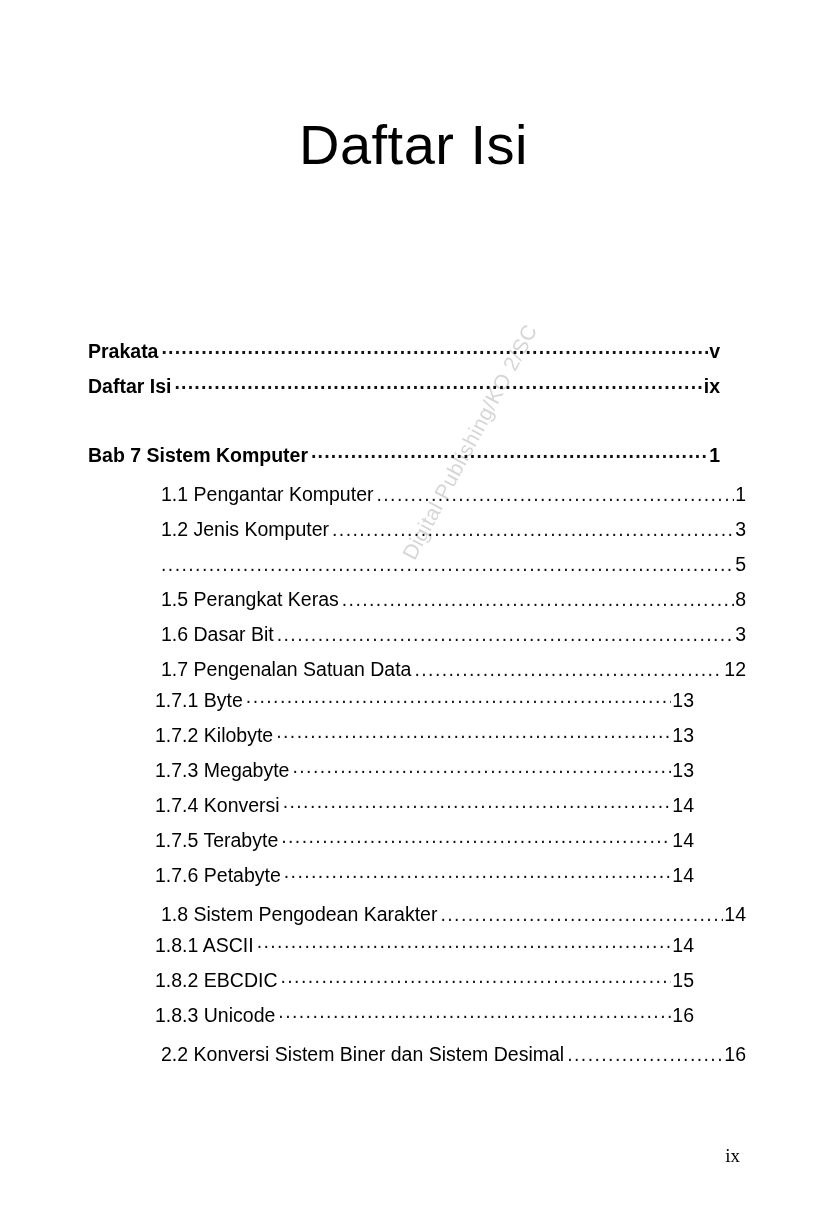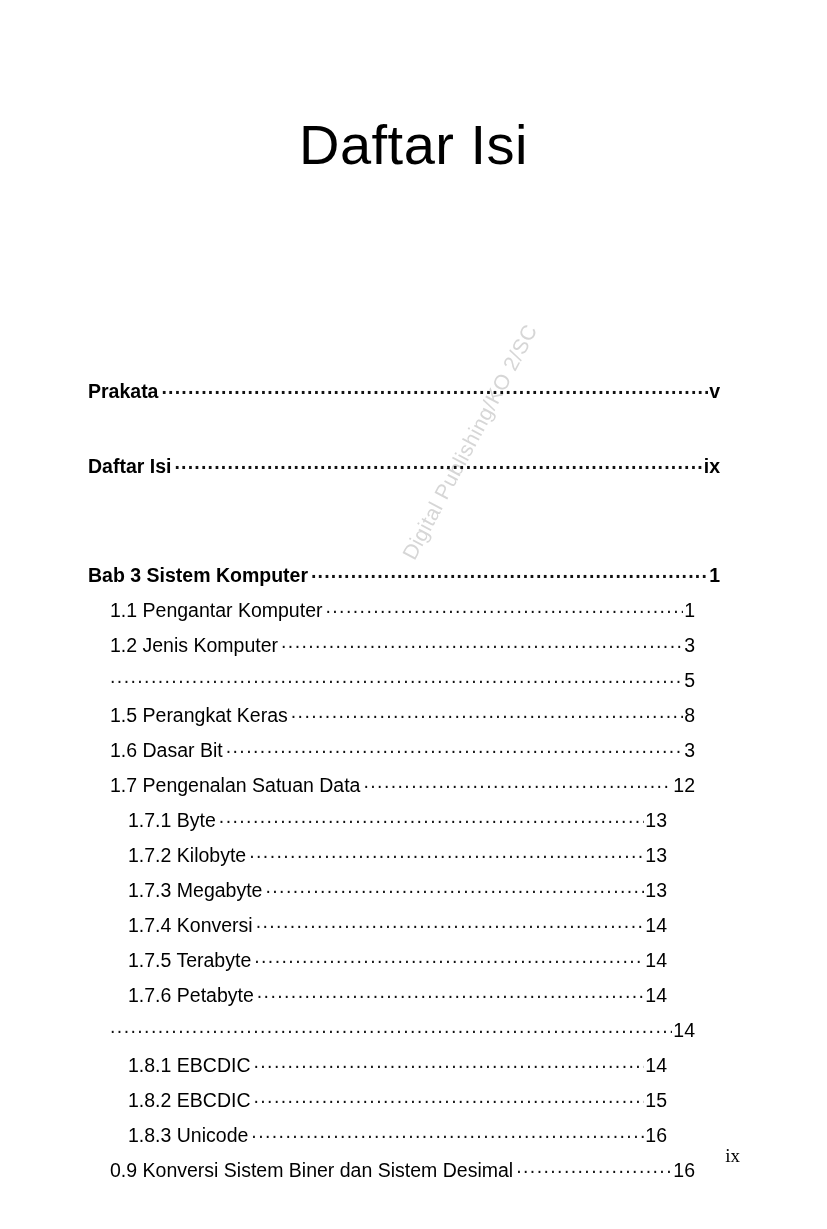--- a/index.html
+++ b/index.html
@@ -100,31 +100,30 @@
   .toc-row .pageno {
     flex: 0 0 auto;
     text-align: right;
     padding-left: 1px;
   }
 
   
   .toc-row.bold {
     font-weight: 700;
     font-size: 19.5px;
-    margin-top: 40px;
   }
   .toc-row.bold .leader::after {
     font-weight: 700;
     letter-spacing: 1.2px;
   }
 
   
   .lvl1 { margin-left: 0px;  width: 632px; }
-  .lvl2 { margin-left: 22px; width: 585px; }
-  .lvl3 { margin-left: 40px; width: 539px; }
+  .lvl2 { margin-left: 73px; width: 585px; align-items: center; }
+  .lvl3 { margin-left: 67px; width: 539px; }
 
   
   .footer-page {
     position: absolute;
     top: 1145px;
     left: 0;
     width: 740px;
     text-align: right;
     font-family: "Liberation Serif", serif;
     font-size: 19px;
@@ -153,21 +152,21 @@
         <span class="label">Daftar Isi</span>
         <span class="leader"></span>
         <span class="pageno">ix</span>
       </div>
     </div>
 
     <div class="group-gap"></div>
 
     <div class="toc-group">
       <div class="toc-row bold lvl1">
-        <span class="label">Bab 3 Sistem Komputer</span>
+        <span class="label">Bab 7 Sistem Komputer</span>
         <span class="leader"></span>
         <span class="pageno">1</span>
       </div>
 
       <div id="toc-entries">
           <div class="toc-row lvl2">
             <span class="label">1.1 Pengantar Komputer</span>
             <span class="leader"></span>
             <span class="pageno">1</span>
           </div>
@@ -219,40 +218,41 @@
             <span class="label">1.7.5 Terabyte</span>
             <span class="leader"></span>
             <span class="pageno">14</span>
           </div>
           <div class="toc-row lvl3">
             <span class="label">1.7.6 Petabyte</span>
             <span class="leader"></span>
             <span class="pageno">14</span>
           </div>
           <div class="toc-row lvl2">
-            <span class="leader"></span>
-            <span class="pageno">14</span>
-          </div>
-          <div class="toc-row lvl3">
-            <span class="label">1.8.1 EBCDIC</span>
+            <span class="label">1.8 Sistem Pengodean Karakter</span>
+            <span class="leader"></span>
+            <span class="pageno">14</span>
+          </div>
+          <div class="toc-row lvl3">
+            <span class="label">1.8.1 ASCII</span>
             <span class="leader"></span>
             <span class="pageno">14</span>
           </div>
           <div class="toc-row lvl3">
             <span class="label">1.8.2 EBCDIC</span>
             <span class="leader"></span>
             <span class="pageno">15</span>
           </div>
           <div class="toc-row lvl3">
             <span class="label">1.8.3 Unicode</span>
             <span class="leader"></span>
             <span class="pageno">16</span>
           </div>
           <div class="toc-row lvl2">
-            <span class="label">0.9 Konversi Sistem Biner dan Sistem Desimal</span>
+            <span class="label">2.2 Konversi Sistem Biner dan Sistem Desimal</span>
             <span class="leader"></span>
             <span class="pageno">16</span>
           </div>
         </div>
     </div>
 
   </div>
 
   <div class="footer-page">ix</div>
 

